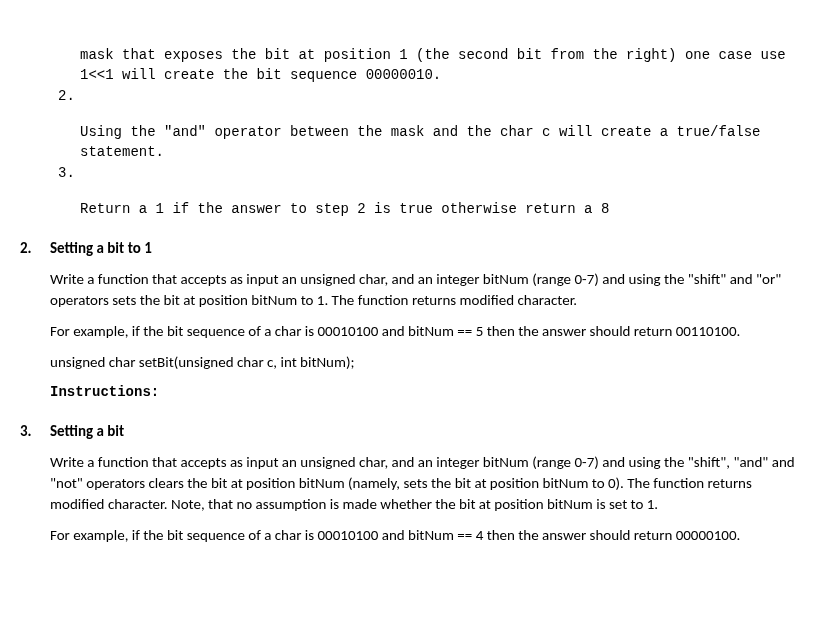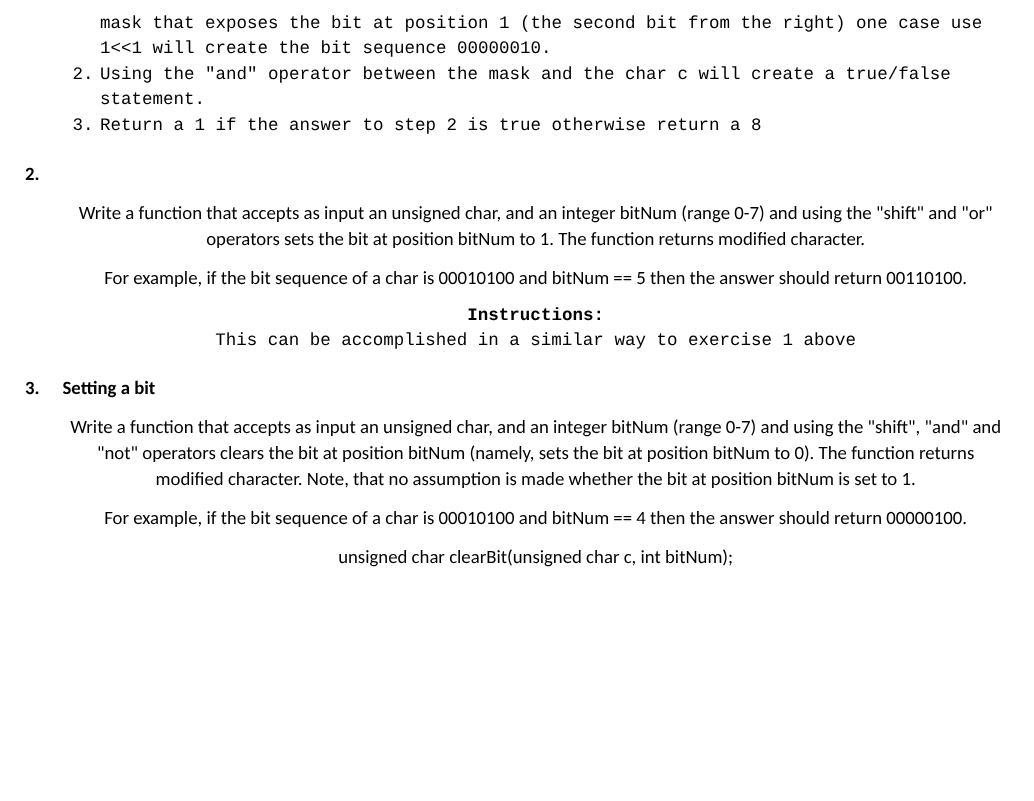--- a/index.html
+++ b/index.html
@@ -26,35 +26,35 @@
     }
     .sub-num {
       min-width: 22px;
       font-family: 'Courier New', Courier, monospace;
       font-size: 14px;
     }
     .sub-text {
       flex: 1;
       font-family: 'Courier New', Courier, monospace;
       font-size: 14px;
+      margin-top: 36px;
     }
     .section {
       margin-top: 18px;
     }
     .section-header {
       display: flex;
       font-weight: bold;
       margin-left: 0;
     }
     .section-num {
       min-width: 30px;
     }
     .section-body {
       margin-left: 30px;
-      text-align: center;
     }
     .para {
       margin-top: 10px;
       margin-bottom: 10px;
     }
     .underline {
     }
     .bold {
       font-weight: bold;
     }
@@ -73,34 +73,34 @@
   </div>
   <div class="sub-item">
     <div class="sub-num">3.</div>
     <div class="sub-text">Return a 1 if the answer to step 2 is true otherwise return a 8</div>
   </div>
 </div>
 
 <div class="section">
   <div class="section-header">
     <div class="section-num">2.</div>
+    <div>Setting a bit to 1</div>
   </div>
   <div class="section-body">
     <div class="para">Write a function that accepts as input an unsigned char, and an integer bitNum (range 0-7) and using the "shift" and "or" operators sets the bit at position bitNum to 1.  The function returns modified character.</div>
     <div class="para">For example, if the bit sequence of a char is 00010100 and bitNum == 5 then the answer should return 00110100.</div>
+    <div class="para">unsigned char setBit(unsigned char c, int bitNum);</div>
     <div class="mono bold">Instructions:</div>
-    <div class="mono">This can be accomplished in a similar way to exercise 1 above</div>
   </div>
 </div>
 
 <div class="section">
   <div class="section-header">
     <div class="section-num">3.</div>
     <div>Setting a bit</div>
   </div>
   <div class="section-body">
     <div class="para">
       <span>Write a function that accepts as input an unsigned char, and an integer bitNum (range 0-7) and using the "shift", "and" and "not" operators clears the bit at position bitNum (namely, sets the bit at position bitNum to 0).  The function returns modified character.  </span><span class="underline">Note, that no assumption is made whether the bit at position bitNum is set to 1.</span>
     </div>
     <div class="para">For example, if the bit sequence of a char is 00010100 and bitNum == 4 then the answer should return 00000100.</div>
-    <div class="para">unsigned char clearBit(unsigned char c, int bitNum);</div>
   </div>
 </div>
 
 </body></html>

